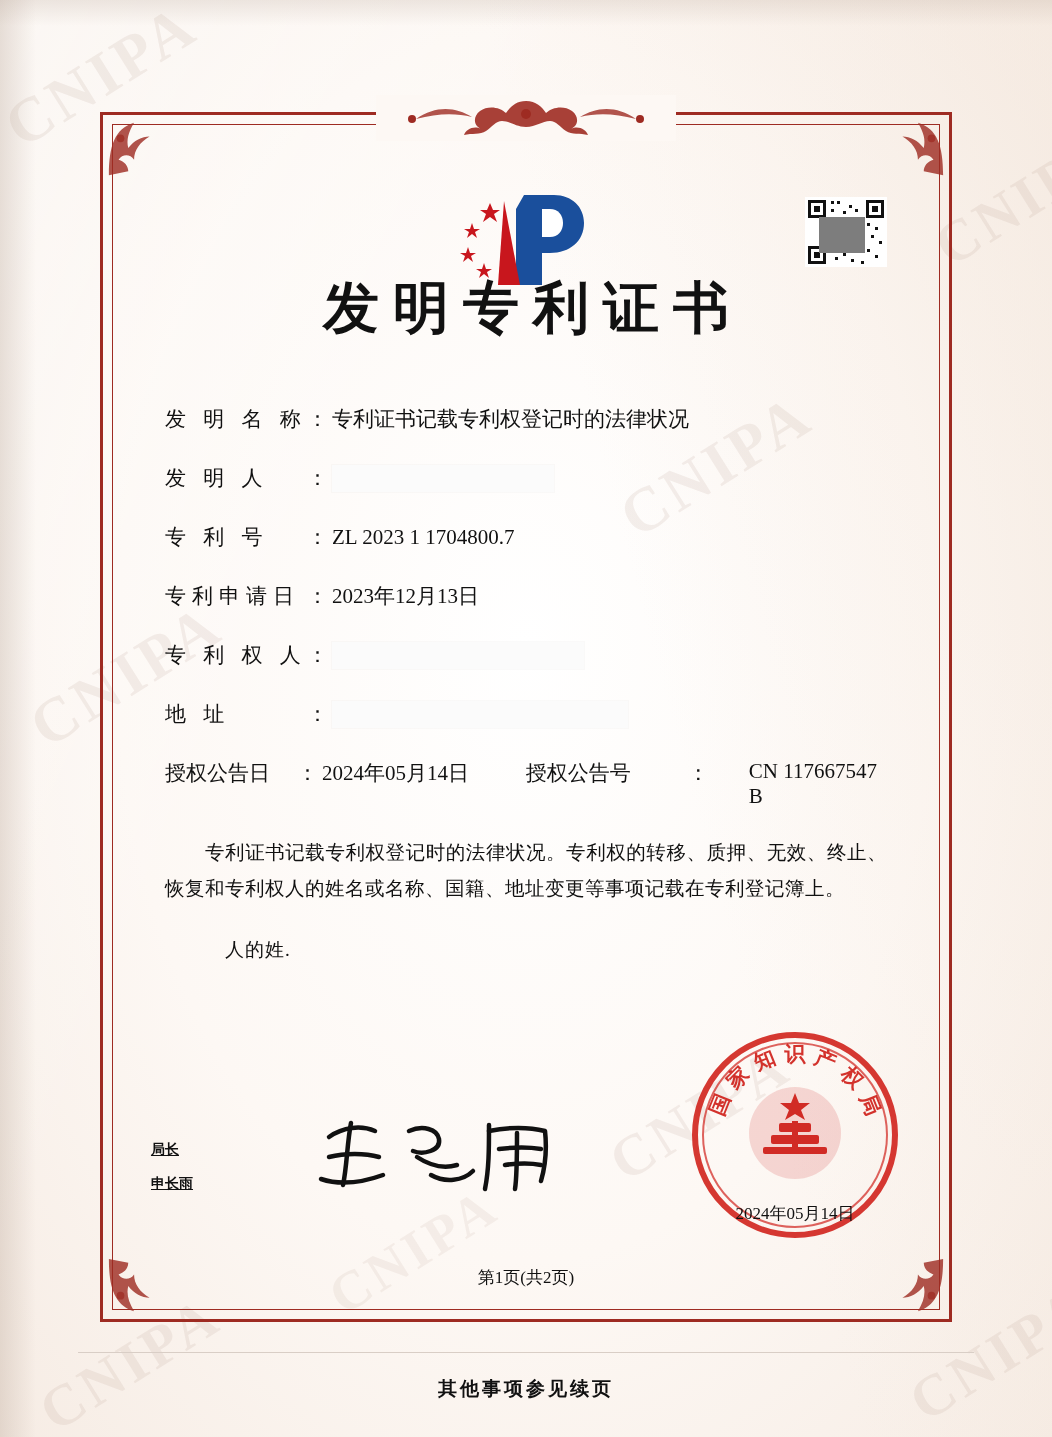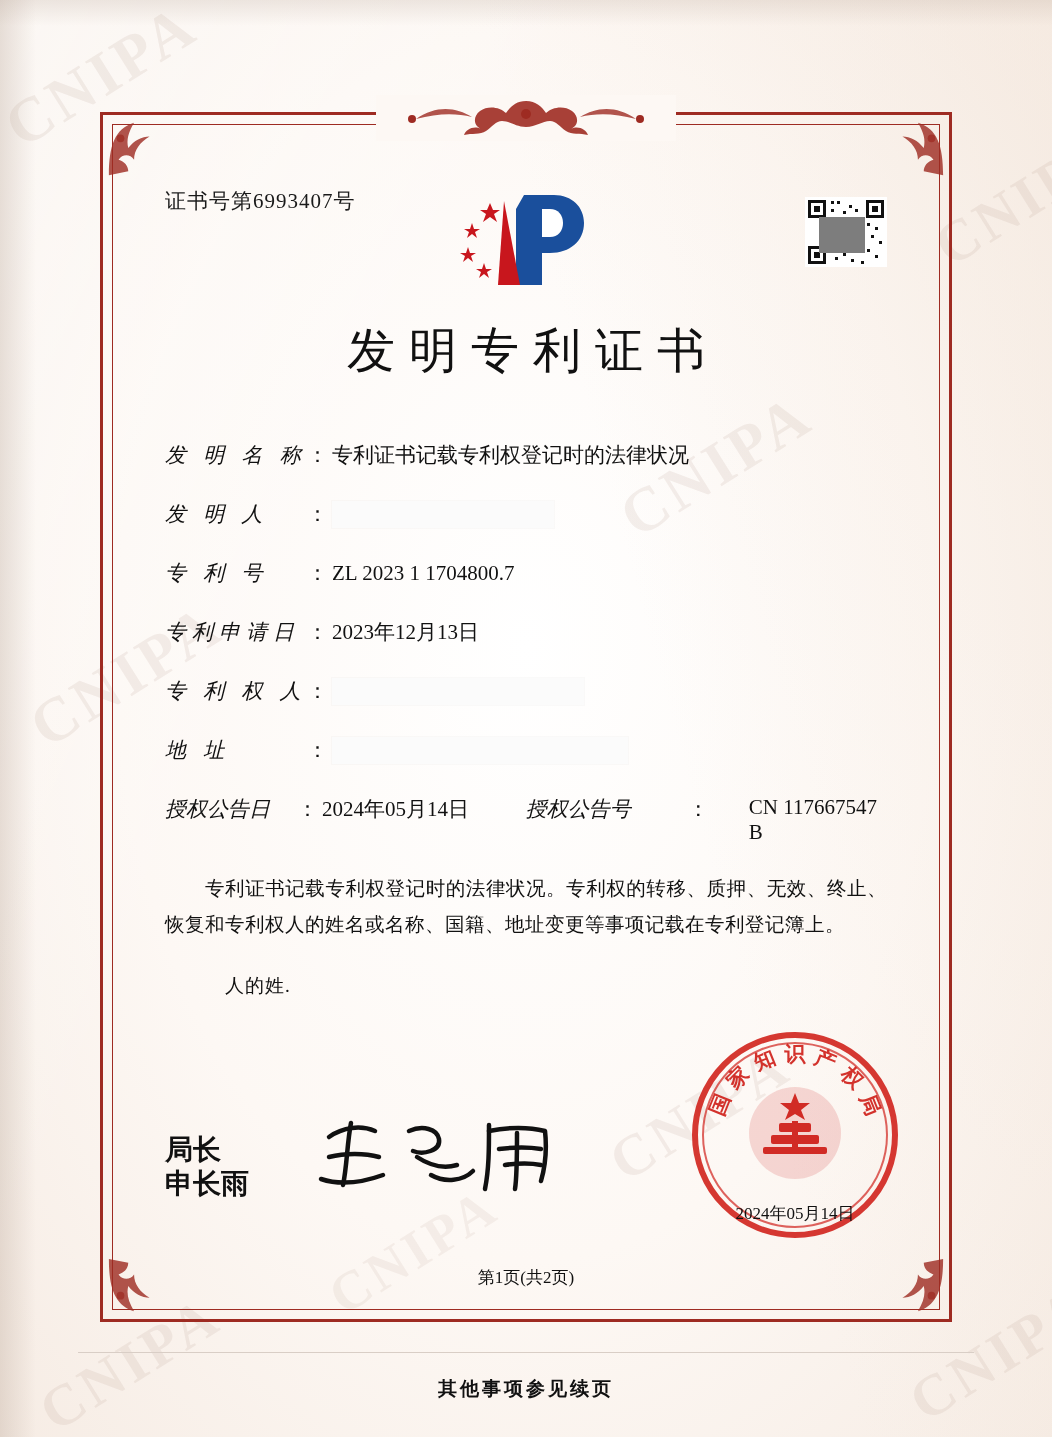--- a/index.html
+++ b/index.html
@@ -134,23 +134,23 @@
     position: absolute;
     left: 50%;
     top: 74px;
     transform: translateX(-50%);
     width: 160px;
     height: 105px;
   }
 
   .title {
     text-align: center;
-    font-size: 48px;
+    font-size: 56px;
     letter-spacing: 14px;
-    font-weight: normal;
+    font-weight: bold;
     color: #111;
     margin-top: 104px;
     font-family: "Liberation Serif", "DejaVu Serif", serif;
     text-indent: 14px;
   }
 
   .fields {
     margin-top: 58px;
     font-size: 21px;
     color: #111;
@@ -159,21 +159,20 @@
     display: flex;
     align-items: center;
     margin-bottom: 31px;
     min-height: 26px;
   }
   .f-label {
     width: 142px;
     flex: 0 0 142px;
     letter-spacing: 6px;
     white-space: nowrap;
-    font-style: italic;
   }
   .f-colon { margin-right: 4px; }
   .f-value { flex: 1; }
   .redact {
     display: inline-block;
     height: 27px;
     background: #fbfbfb;
     border: 0;
     vertical-align: middle;
     box-shadow: 0 0 0 1px rgba(0,0,0,0.02);
@@ -208,26 +207,27 @@
     font-size: 19px;
     color: #111;
     margin-top: 30px;
     margin-left: 60px;
     letter-spacing: 1px;
   }
 
   
   .sig-block {
     position: absolute;
-    left: 62px;
+    left: 48px;
     bottom: 118px;
-    font-size: 28px;
+    font-size: 14px;
     line-height: 34px;
     color: #111;
     font-weight: bold;
+    text-decoration: underline;
   }
   .sig-script {
     position: absolute;
     left: 210px;
     bottom: 120px;
     width: 260px;
     height: 90px;
     color: #111;
   }
 
@@ -322,21 +322,20 @@
         <circle cx="150" cy="19" r="5"></circle>
         <path d="M40 24 C60 10 80 12 96 22 C80 18 62 18 40 24 Z" opacity=".8"></path>
         <path d="M260 24 C240 10 220 12 204 22 C220 18 238 18 260 24 Z" opacity=".8"></path>
         <circle cx="36" cy="24" r="4"></circle>
         <circle cx="264" cy="24" r="4"></circle>
       </g>
     </svg>
 
     <div class="content">
 
-      <div class="cert-no">证书号第6993407号</div>
 
       <div class="qr">
         <svg width="82" height="70" viewBox="0 0 82 70">
           <rect x="0" y="0" width="82" height="70" fill="#ffffff"></rect>
           <g fill="#111">
             <rect x="3" y="3" width="18" height="18"></rect>
               <rect x="6" y="6" width="12" height="12" fill="#fff"></rect>
               <rect x="9" y="9" width="6" height="6"></rect>
             <rect x="61" y="3" width="18" height="18"></rect>
               <rect x="64" y="6" width="12" height="12" fill="#fff"></rect>

